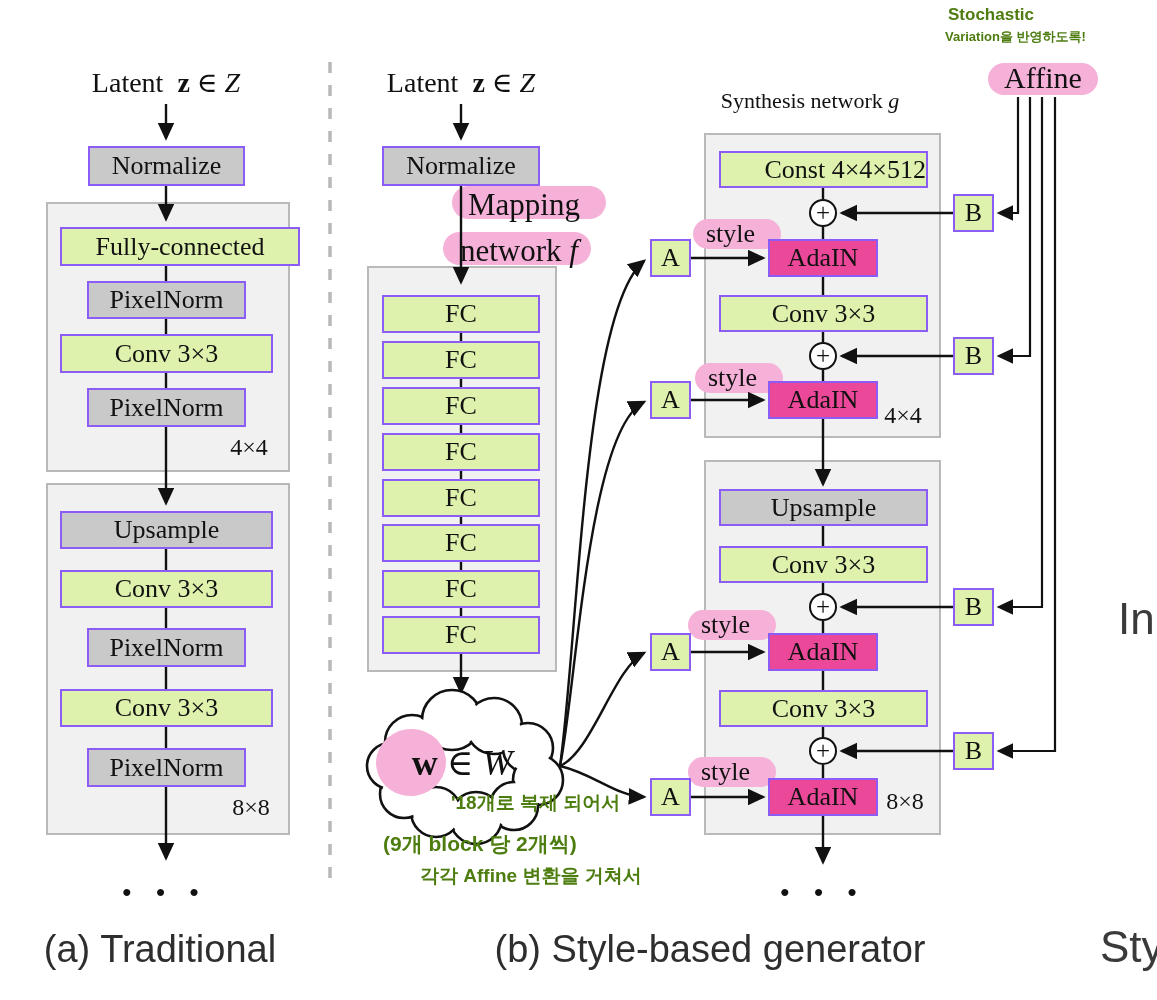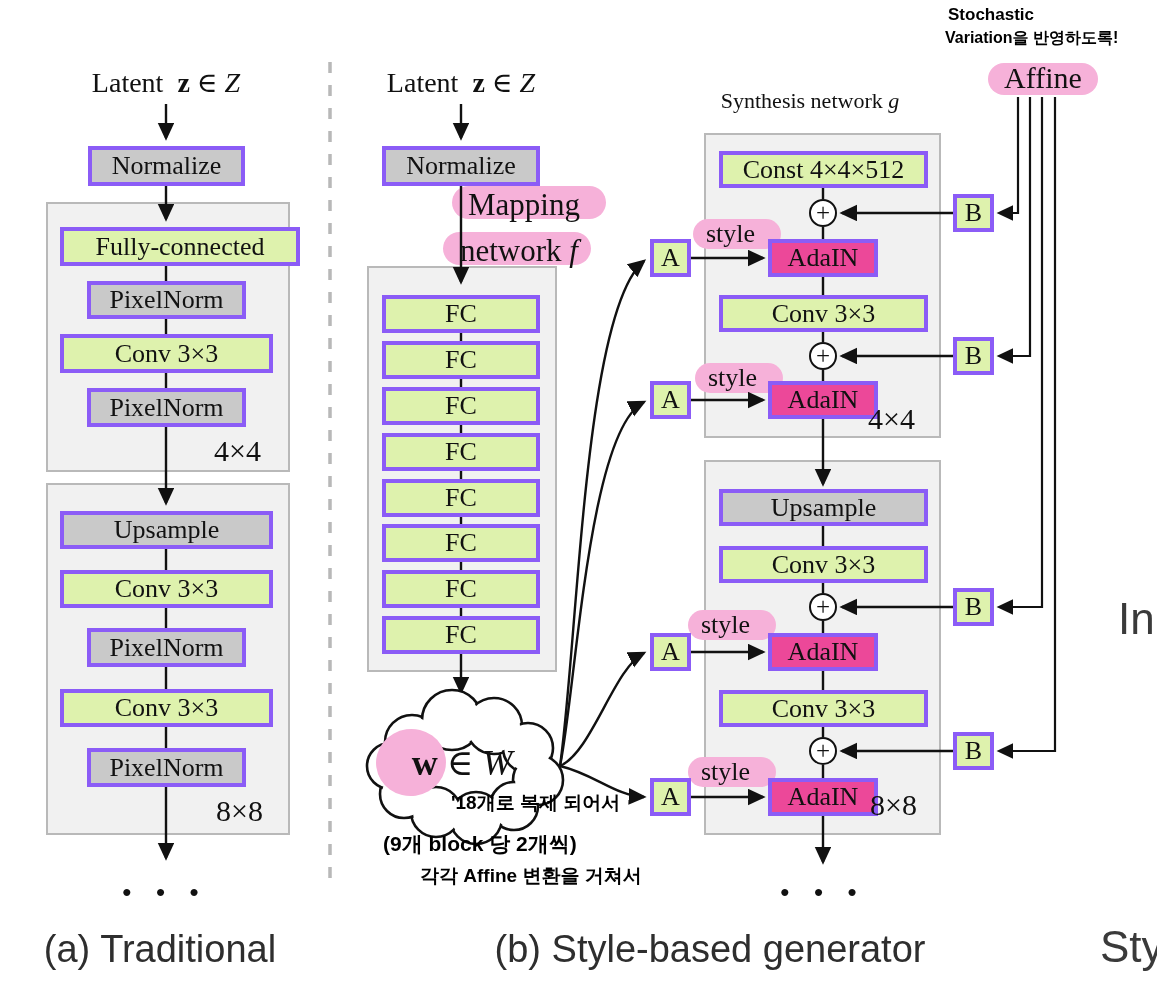--- a/index.html
+++ b/index.html
@@ -2,32 +2,32 @@
 <html><head>
 <meta charset="utf-8">
 <style>
   html,body{margin:0;padding:0;background:#ffffff;}
   #page{position:relative;width:1157px;height:1000px;background:#ffffff;overflow:hidden;
         font-family:"Liberation Serif","DejaVu Serif",serif;color:#111;}
   .container{position:absolute;background:#f1f1f1;border:2px solid #b9b9b9;z-index:1;box-sizing:border-box;}
   .pill{position:absolute;background:#f6b1d9;border-radius:18px;z-index:1;}
   .blob{position:absolute;background:#f6b1d9;border-radius:50%;z-index:3;}
   svg.wires{position:absolute;left:0;top:0;z-index:2;}
-  .box{position:absolute;box-sizing:border-box;border:4px solid #8b5cf6;display:flex;align-items:center;
+  .box{position:absolute;box-sizing:border-box;border:2px solid #8b5cf6;display:flex;align-items:center;
        justify-content:center;font-size:26px;z-index:3;background:#fff;}
   .green{background:#def2ad;}
   .gray{background:#c9c9c9;}
   .blue{background:#ec4899;}
   .txt{position:absolute;z-index:3;white-space:nowrap;}
   .center{text-align:center;}
   .caption{font-family:"Liberation Sans","DejaVu Sans",sans-serif;font-size:38px;color:#2e2e2e;}
-  .res{font-size:30px;text-align:left;}
+  .res{font-size:24px;text-align:center;}
   .plus{position:absolute;width:28px;height:28px;border:2.5px solid #111;border-radius:50%;background:#fff;
         z-index:3;display:flex;align-items:center;justify-content:center;font-size:25px;box-sizing:border-box;}
-  .note{position:absolute;z-index:4;color:#000000;font-family:"Liberation Sans","DejaVu Sans",sans-serif;
+  .note{position:absolute;z-index:4;color:#4d7c0f;font-family:"Liberation Sans","DejaVu Sans",sans-serif;
         font-weight:bold;white-space:nowrap;}
   .dots{font-weight:bold;font-size:26px;letter-spacing:9px;}
   .partial{font-family:"Liberation Sans","DejaVu Sans",sans-serif;font-size:44px;color:#3a3a3a;}
   i.mathit{font-style:italic;}
 </style>
 </head>
 <body>
 
 <div id="page">
 
@@ -247,21 +247,21 @@
   <div class="note" style="left:383px;top:830px;font-size:21px;">(9개 block 당 2개씩)</div>
   <div class="note" style="left:420px;top:863px;font-size:19px;">각각 Affine  변환을  거쳐서</div>
 
   <div class="txt caption center" style="left:480px;top:928px;width:460px;">(b) Style-based generator</div>
 
   <div class="txt center" style="left:650px;top:88px;width:320px;font-size:22px;">
     <span>Synthesis network</span>
     <i class="mathit">g</i>
   </div>
 
-  <div class="box green" style="left:719px;top:151px;width:209px;height:37px;">
+  <div class="box green" style="left:719px;top:151px;width:209px;height:37px;justify-content:flex-end;">
     <span>Const 4×4×512</span>
   </div>
   <div class="plus" style="left:809px;top:199px;">
       <span>+</span>
     </div>
   <div class="box green" style="left:953px;top:194px;width:41px;height:38px;">
       <span>B</span>
     </div>
   <div class="txt" style="left:706px;top:219px;font-size:26px;">style</div>
   <div class="box green" style="left:650px;top:239px;width:41px;height:38px;">
@@ -322,18 +322,18 @@
     </div>
   <div class="box blue" style="left:768px;top:778px;width:110px;height:38px;">
       <span>AdaIN</span>
     </div>
   <div class="txt res" style="left:870px;top:788px;width:70px;">8×8</div>
 
   <div class="txt center dots" style="left:768px;top:878px;width:110px;">• • •</div>
 
   <div class="txt center" style="left:988px;top:61px;width:110px;font-size:30px;">Affine</div>
   <div class="note" style="left:948px;top:5px;font-size:17px;">Stochastic</div>
-  <div class="note" style="left:945px;top:28px;font-size:16px;">Variation을 반영하도록!</div>
+  <div class="note" style="left:945px;top:28px;font-size:13px;">Variation을 반영하도록!</div>
 
   <div class="txt partial" style="left:1118px;top:594px;">In</div>
   <div class="txt partial" style="left:1100px;top:922px;">Sty</div>
 
 </div>
 
 </body></html>

